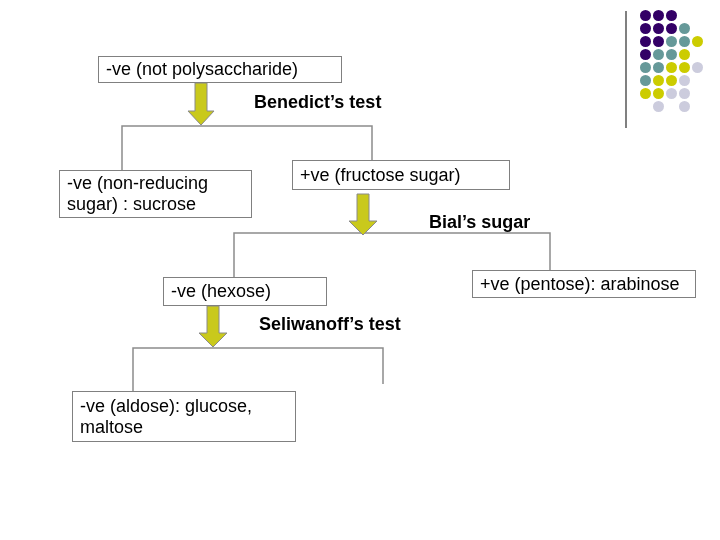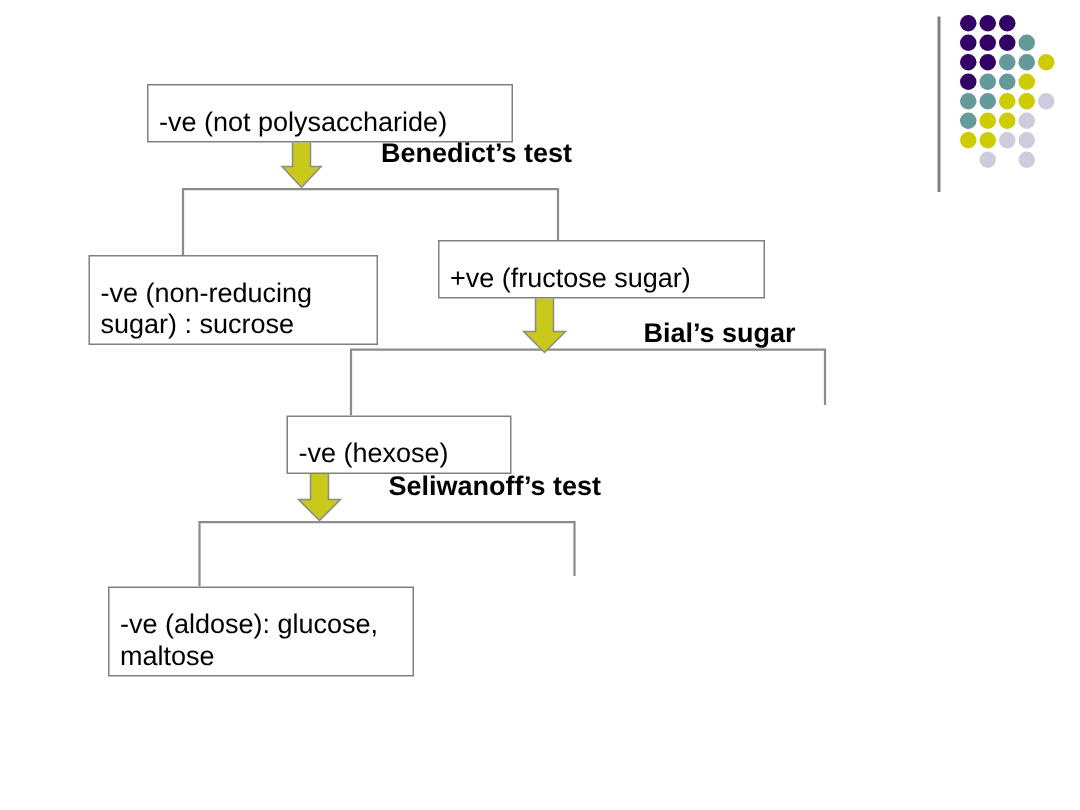--- a/index.html
+++ b/index.html
@@ -10,21 +10,21 @@
     overflow:hidden;
   }
   .layer { position:absolute; left:0; top:0; }
   .fbox {
     position:absolute; box-sizing:border-box;
     display:flex; align-items:center;
     background:#ffffff;
     border:1.5px solid var(--box_border,#808080);
     font-size:18px; line-height:21px;
     color:var(--text,#000);
-    padding:14px 4px 2px 7px;
+    padding:2px 4px 2px 7px;
   }
   .tlabel {
     position:absolute; font-size:18px; font-weight:bold;
     color:var(--text,#000); white-space:nowrap; line-height:20px;margin-left:24px;
   }
   .connector { fill:none; stroke:var(--connector,#8c8c8c); stroke-width:1.5; }
   .arrow { fill:var(--arrow_fill,#c9c91c); stroke:var(--arrow_stroke,#8a8a8a); stroke-width:1; }
   .divider { position:absolute; left:625px; top:11px; width:2px; height:117px; }
   .dot-grid { position:absolute; left:640px; top:10px; width:70px; height:110px; }
   .dot { position:absolute; width:11px; height:11px; border-radius:50%; }
@@ -49,26 +49,29 @@
   </div>
 
   <div class="fbox" style="left:59px;  top:170px; width:193px; min-height:47px;align-items:center;">
     <span>-ve (non-reducing sugar) : sucrose</span>
   </div>
 
   <div class="fbox" style="left:292px; top:160px; width:218px; min-height:30px;">
     <span>+ve (fructose sugar)</span>
   </div>
 
-  <div class="fbox" style="left:163px; top:277px; width:150px; min-height:29px;margin-left:28px;">
+  <div class="fbox" style="left:163px; top:277px; width:164px; min-height:29px;">
     <span>-ve (hexose)</span>
   </div>
 
+  <div class="fbox" style="left:472px; top:270px; width:224px; min-height:28px;">
+    <span>+ve (pentose): arabinose</span>
+  </div>
 
-  <div class="fbox" style="left:72px;  top:391px; width:204px; min-height:51px;">
+  <div class="fbox" style="left:72px;  top:391px; width:224px; min-height:51px;">
     <span>-ve (aldose): glucose, maltose</span>
   </div>
 
 
   <div class="tlabel" style="left:230px; top:92px;">Benedict’s test</div>
   <div class="tlabel" style="left:405px; top:212px;">Bial’s sugar</div>
   <div class="tlabel" style="left:235px; top:314px;">Seliwanoff’s test</div>
 
   <div class="divider" style="background: rgb(128, 128, 128);"></div>
   <div class="dot-grid">

